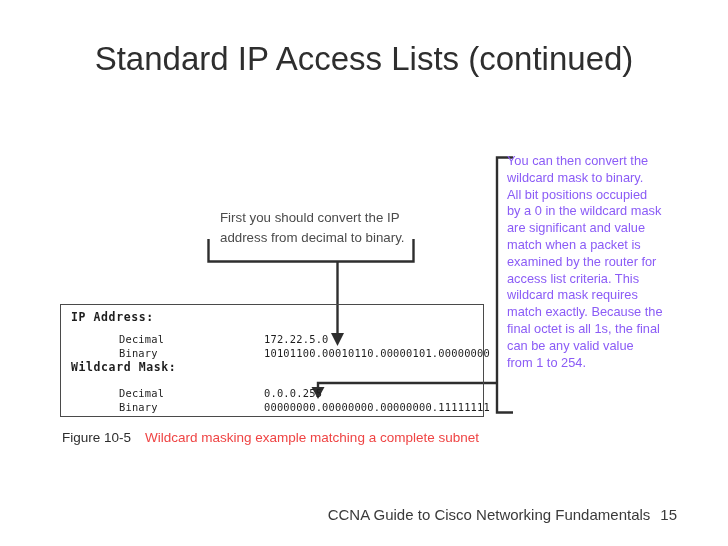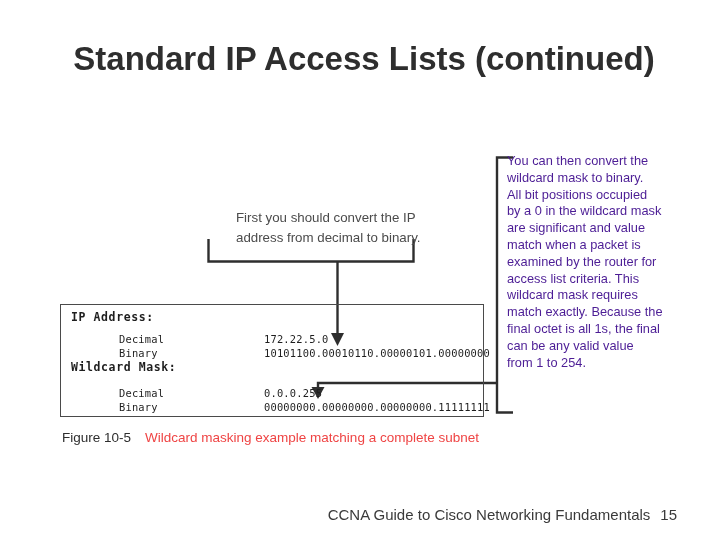--- a/index.html
+++ b/index.html
@@ -11,40 +11,40 @@
     overflow: hidden;
     font-family: "Liberation Sans", sans-serif;
   }
   .title {
     position: absolute;
     top: 40px;
     left: 0;
     width: 728px;
     text-align: center;
     font-size: 33px;
-    font-weight: 700;
+    font-weight: 400;
     color: #2e2e2e;
     letter-spacing: 0px;
   }
   .callout-top {
     position: absolute;
-    left: 236px;
+    left: 220px;
     top: 208px;
     font-size: 13.3px;
     line-height: 20px;
     color: #4b4b4b;
     white-space: nowrap;
   }
   .callout-right {
     position: absolute;
     left: 507px;
     top: 153px;
     font-size: 12.8px;
     line-height: 16.8px;
-    color: #4c1d95;
+    color: #8b5cf6;
     white-space: nowrap;
   }
   .annotations {
     position: absolute;
     left: 0; top: 0;
     width: 728px; height: 546px;
     pointer-events: none;
   }
   .figure-box {
     position: absolute;

